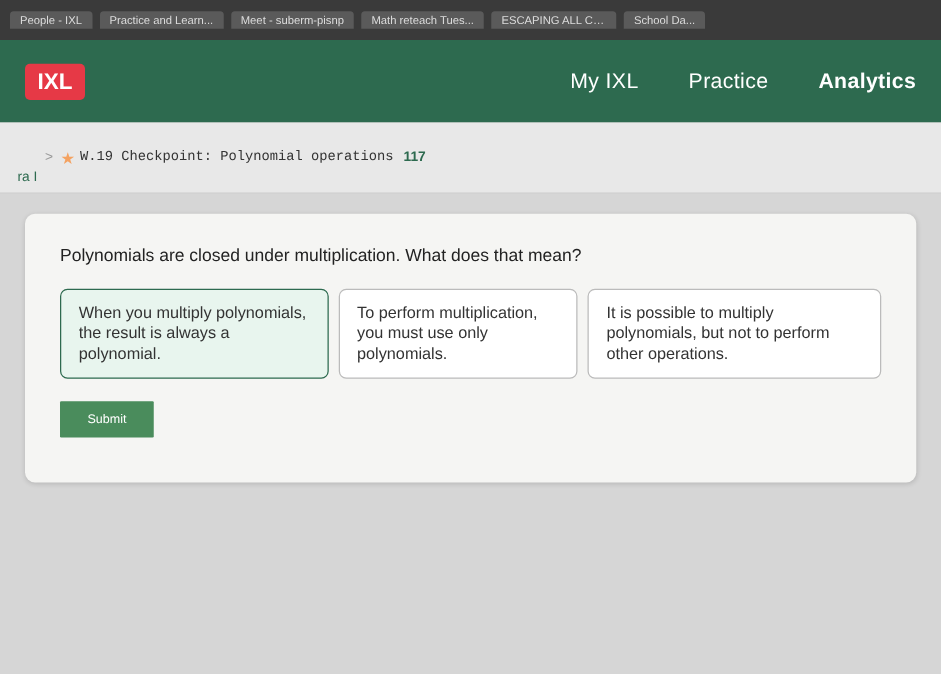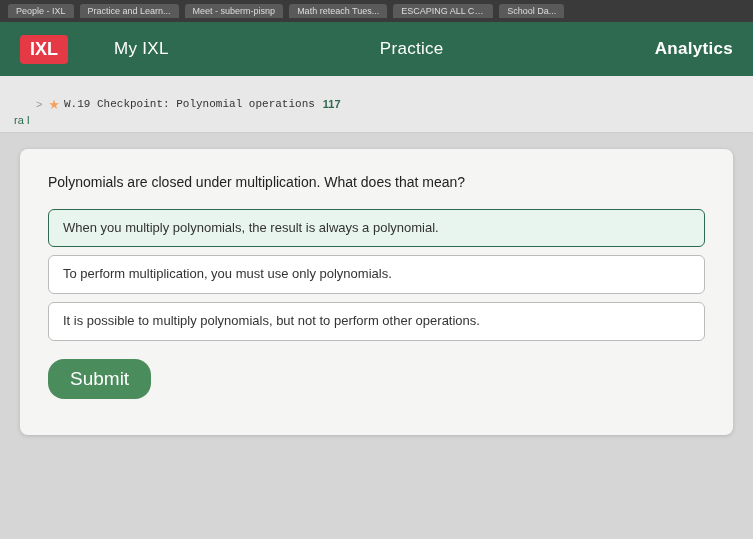--- a/index.html
+++ b/index.html
@@ -11,63 +11,63 @@
       background: #c8c8c8;
       overflow: hidden;
     }
 
     
     .browser-bar {
       background: #3a3a3a;
       height: 22px;
       display: flex;
       align-items: center;
-      padding: 6px 8px;
+      padding: 16px 8px;
       gap: 6px;
       overflow: hidden;
     }
 
     .tab-item {
       background: #5a5a5a;
       color: #ddd;
       font-size: 9px;
       padding: 2px 8px;
       border-radius: 3px 3px 0 0;
       white-space: nowrap;
       overflow: hidden;
       max-width: 100px;
       text-overflow: ellipsis;
     }
 
     
     .ixl-nav {
       background: #2d6a4f;
-      height: 54px;
+      height: 66px;
       display: flex;
       align-items: center;
       padding: 0 20px;
-      gap: 16px;
+      gap: 0;
     }
 
     .ixl-logo {
       background: #e63946;
       color: white;
       font-weight: bold;
       font-size: 18px;
       padding: 4px 10px;
       border-radius: 4px;
       margin-right: 30px;
     }
 
     .nav-links {
       display: flex;
       align-items: center;
       gap: 40px;
       flex: 1;
-      justify-content: space-between;
+      justify-content: flex-end;
     }
 
     .nav-link {
       color: white;
       font-size: 17px;
       text-decoration: none;
       cursor: pointer;
       font-weight: 400;
       letter-spacing: 0.3px;
     }
@@ -134,21 +134,20 @@
     .question-text {
       font-size: 14px;
       color: #222;
       margin-bottom: 16px;
       font-weight: 400;
       line-height: 1.4;
     }
 
     .answer-options {
       display: flex;
-      flex-direction: column;
       gap: 8px;
       margin-bottom: 18px;
     }
 
     .answer-option {
       background: white;
       border: 1.5px solid #bbb;
       border-radius: 6px;
       padding: 10px 14px;
       font-size: 13px;
@@ -160,23 +159,23 @@
 
     .answer-option.selected {
       border-color: #2d6a4f;
       background: #e8f5ee;
     }
 
     .submit-btn {
       background: #4a8c5c;
       color: white;
       border: none;
-      border-radius: 16px;
+      border-radius: 1px;
       padding: 9px 22px;
-      font-size: 19px;
+      font-size: 10px;
       cursor: pointer;
       font-weight: 500;
     }
   </style>
 </head>
 <body>
 
 <div class="browser-bar">
   <div class="tab-item">People - IXL</div>
   <div class="tab-item">Practice and Learn...</div>

